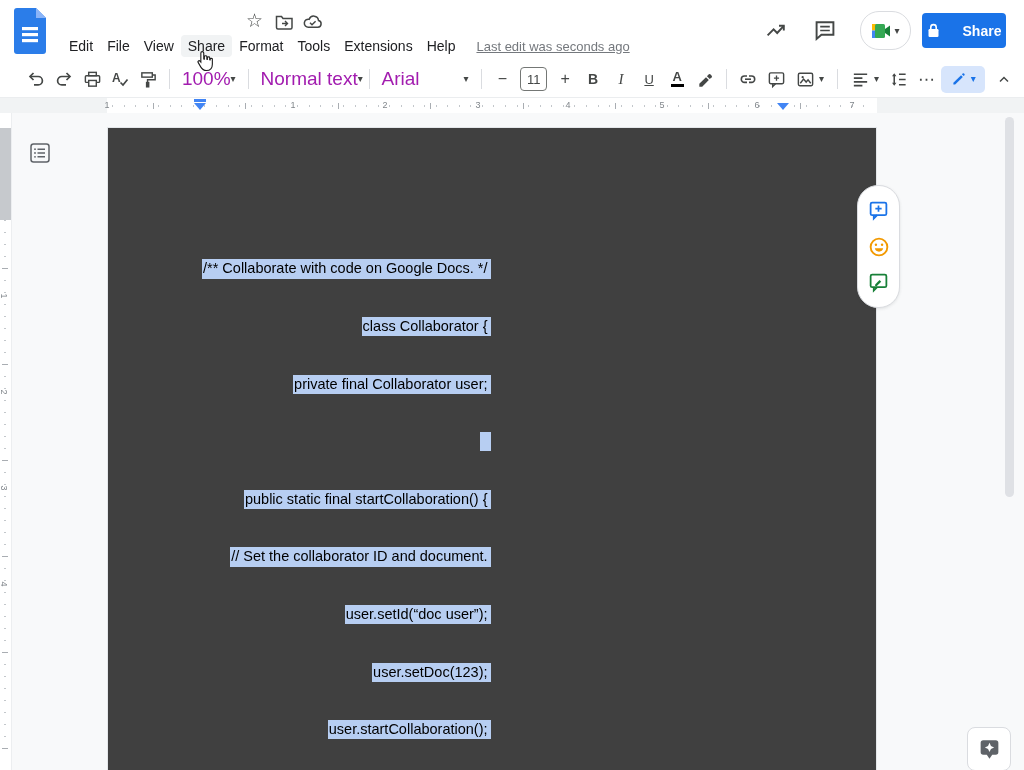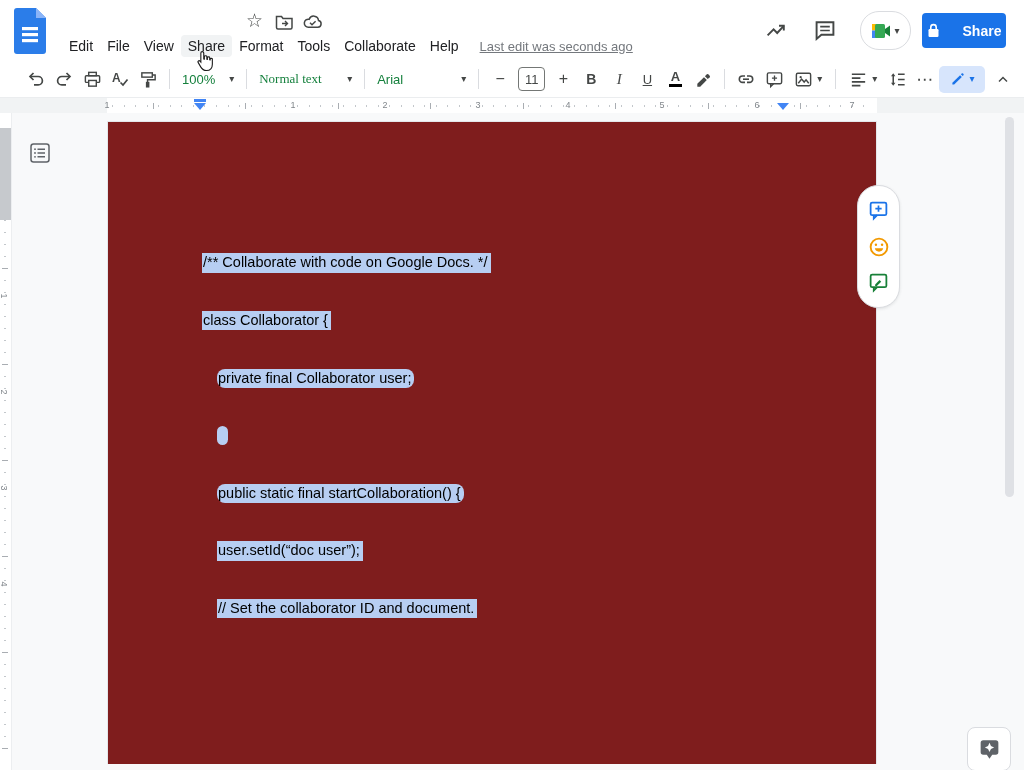--- a/index.html
+++ b/index.html
@@ -22,25 +22,25 @@
              background:#fff;display:flex;align-items:center;justify-content:center;gap:3px;}
   .share-btn{position:absolute;left:922px;top:13px;width:84px;height:35px;background:#1a73e8;border-radius:4px;
              display:flex;align-items:center;justify-content:center;gap:23px;color:#fff;font-size:14px;font-weight:700;}
 
   
   .toolbar{position:absolute;left:0;top:61px;width:1024px;height:37px;background:#fff;
            display:flex;align-items:center;padding-left:22px;box-sizing:border-box;border-bottom:1px solid #ebedef;}
   .tbtn{min-width:26px;height:26px;display:flex;align-items:center;justify-content:center;border-radius:4px;
         color:#444746;margin:0 1px;}
   .tsep{width:1px;height:20px;background:#dadce0;margin:0 7px;}
-  .tlabel{font-size:13px;color:#15803d;white-space:nowrap;}
+  .tlabel{font-size:19px;color:#a21caf;white-space:nowrap;}
   .caret{font-size:10px;color:#444746;line-height:10px;}
   .dd{display:flex;align-items:center;justify-content:space-between;height:26px;padding:0 4px;margin:0 1px;}
   .dd-zoom{width:54px;}
-  .dd-style{width:96px;font-family:Liberation Serif, serif;}
+  .dd-style{width:96px;}
   .dd-font{width:92px;}
   .bold-l{font-weight:700;font-size:14px;}
   .ital-l{font-family:"Liberation Serif",serif;font-style:italic;font-size:15px;}
   .und-l{font-size:13px;text-decoration:underline;}
   .fontsize-box{width:26px;height:22px;border:1px solid #747775;border-radius:4px;display:flex;
                 align-items:center;justify-content:center;font-size:13px;color:#444746;margin:0 4px;}
   .txtcolor{display:flex;flex-direction:column;align-items:center;line-height:12px;}
   .txtcolor .bar{width:13px;height:3px;background:#000;margin-top:1px;}
   .edit-mode-btn{margin-left:auto;margin-right:6px;width:47px;height:27px;background:#d7e5fc;border-radius:5px;
                  display:flex;align-items:center;justify-content:center;gap:4px;}
@@ -64,28 +64,28 @@
   
   .canvas{position:absolute;left:0;top:113px;width:1024px;height:657px;background:#f8f9fa;}
   .v-ruler{position:absolute;left:0;top:0;width:11px;height:657px;background:#fff;border-right:1px solid #eceef0;}
   .v-margin{position:absolute;left:0;top:15px;width:11px;height:92px;background:#c6c9cd;}
   .vticks-minor{position:absolute;left:4px;top:107px;width:2px;height:540px;
     background:repeating-linear-gradient(to bottom,#c3c7cb 0 1px,transparent 1px 12px);}
   .vticks-half{position:absolute;left:2px;top:155px;width:6px;height:500px;
     background:repeating-linear-gradient(to bottom,#a9adb2 0 1px,transparent 1px 96px);}
   .vnum{position:absolute;left:1px;transform:rotate(90deg);font-size:9px;color:#80868b;}
 
-  .page{position:absolute;left:107px;top:8px;width:768px;height:642px;background:#7f1d1d;
-        border:1px solid #e4e7ea;border-bottom:none;}
+  .page{position:absolute;left:107px;top:14px;width:768px;height:642px;background:#404040;
+        border:1px solid #e4e7ea;border-bottom:none;text-align:right;}
   .outline-btn{position:absolute;left:27px;top:27px;width:25px;height:25px;display:flex;align-items:center;justify-content:center;}
 
   .code-block{position:absolute;left:95px;top:93px;font-size:14.5px;font-weight:500;line-height:19.2px;color:#000;white-space:pre;}
   .code-line{height:19.2px;}
   .sel{background:#b7cef2;display:inline-block;height:19.2px;padding:0 3px 0 1px;margin-left:-1px;vertical-align:top;}
-  .ind1{margin-left:14px;border-radius:8px;}
+  .ind1{margin-left:14px;}
   .ind2{margin-left:14px;}
   .stub{width:11px;padding:0;}
 
   .side-pill{position:absolute;left:857px;top:72px;width:41px;height:121px;background:#fff;border:1px solid #dadce0;
              border-radius:21px;box-shadow:0 1px 3px rgba(60,64,67,.12);
              display:flex;flex-direction:column;align-items:center;justify-content:space-evenly;}
   .scroll-thumb{position:absolute;left:1005px;top:4px;width:9px;height:380px;background:#dfe1e5;border-radius:4.5px;}
   .explore-btn{position:absolute;left:967px;top:614px;width:42px;height:42px;background:#fff;border:1px solid #dadce0;
                border-radius:8px;display:flex;align-items:center;justify-content:center;}
   .cursor{position:absolute;left:195px;top:50px;z-index:50;}
@@ -118,21 +118,21 @@
     </svg>
   </span>
 
   <div class="menu-row">
     <span class="menu-item">Edit</span>
     <span class="menu-item">File</span>
     <span class="menu-item">View</span>
     <span class="menu-item hovered">Share</span>
     <span class="menu-item">Format</span>
     <span class="menu-item">Tools</span>
-    <span class="menu-item">Collaborate</span>
+    <span class="menu-item">Extensions</span>
     <span class="menu-item">Help</span>
     <span class="last-edit">Last edit was seconds ago</span>
   </div>
 
   <span class="hdr-icon-btn" style="left:763px;">
     <svg width="24" height="24" viewBox="0 0 20 20" fill="none" stroke="#444746" stroke-width="1.6">
       <path d="M3 14.5 L8 9.5 L11 12.5 L16.5 6.5"></path>
       <path d="M12.5 6.5 h4 v4"></path>
     </svg>
   </span>
@@ -341,22 +341,24 @@
     </svg>
   </span>
 
   <div class="page">
     <div class="code-block">
       <div class="code-line"><span class="sel">/** Collaborate with code on Google Docs. */</span></div>
       <div class="code-line"><span class="sel">class Collaborator {</span></div>
       <div class="code-line"><span class="sel ind1">private final Collaborator user;</span></div>
       <div class="code-line"><span class="sel ind1 stub"></span></div>
       <div class="code-line"><span class="sel ind1">public static final startCollaboration() {</span></div>
+      <div class="code-line"><span class="sel ind2">// Set the collaborator ID and document.</span></div>
       <div class="code-line"><span class="sel ind2">user.setId(“doc user”);</span></div>
-      <div class="code-line"><span class="sel ind2">// Set the collaborator ID and document.</span></div>
+      <div class="code-line"><span class="sel ind2">user.setDoc(123);</span></div>
+      <div class="code-line"><span class="sel ind2">user.startCollaboration();</span></div>
       
       
     </div>
   </div>
 
   <div class="side-pill">
     <span>
       <svg width="21" height="21" viewBox="0 0 20 20" fill="none" stroke="#1a73e8" stroke-width="1.7">
         <rect x="2.5" y="2.5" width="15" height="12" rx="1.5"></rect>
         <path d="M5.5 14.5 v3.2 l3.2-3.2"></path>

